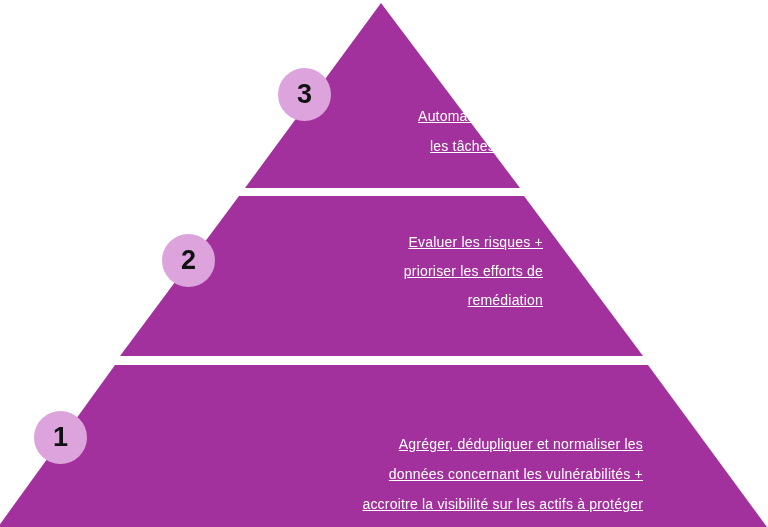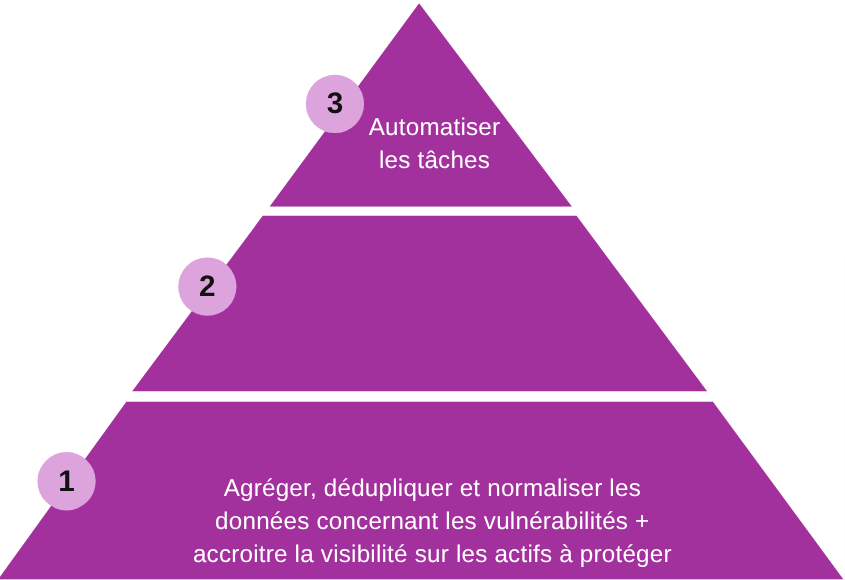--- a/index.html
+++ b/index.html
@@ -32,25 +32,26 @@
   }
   .tier2 {
     clip-path: polygon(239px 196px, 524px 196px, 643px 356px, 120px 356px);
   }
   .tier1 {
     clip-path: polygon(115px 365px, 648px 365px, 767px 527px, -2px 527px);
   }
   .level-label {
     position: absolute;
     color: var(--level-text);
-    font-size: 22px;
+    font-size: 14px;
     line-height: 30px;
-    text-align: center;
+    text-align: right;
     white-space: pre-line;
     letter-spacing: 0.2px;
+    text-decoration: underline;
   }
   .label3 { left: 295px; top: 101px; width: 200px; }
   .label2 { left: 223px; top: 228px; width: 320px; line-height: 29px; }
   .label1 { left: 143px; top: 429px; width: 500px; }
   .badge {
     position: absolute;
     width: 53px; height: 53px;
     border-radius: 50%;
     background: var(--badge-fill);
     display: flex;
@@ -72,20 +73,23 @@
 
 <div class="canvas">
 
   <div class="tier tier3"></div>
   <div class="tier tier2"></div>
   <div class="tier tier1"></div>
 
   <div class="level-label label3">Automatiser
 les tâches</div>
 
+  <div class="level-label label2">Evaluer les risques +
+prioriser les efforts de
+remédiation</div>
 
   <div class="level-label label1">Agréger, dédupliquer et normaliser les
 données concernant les vulnérabilités +
 accroitre la visibilité sur les actifs à protéger</div>
 
   <div class="badge badge3">
     <span>3</span>
   </div>
 
   <div class="badge badge2">

